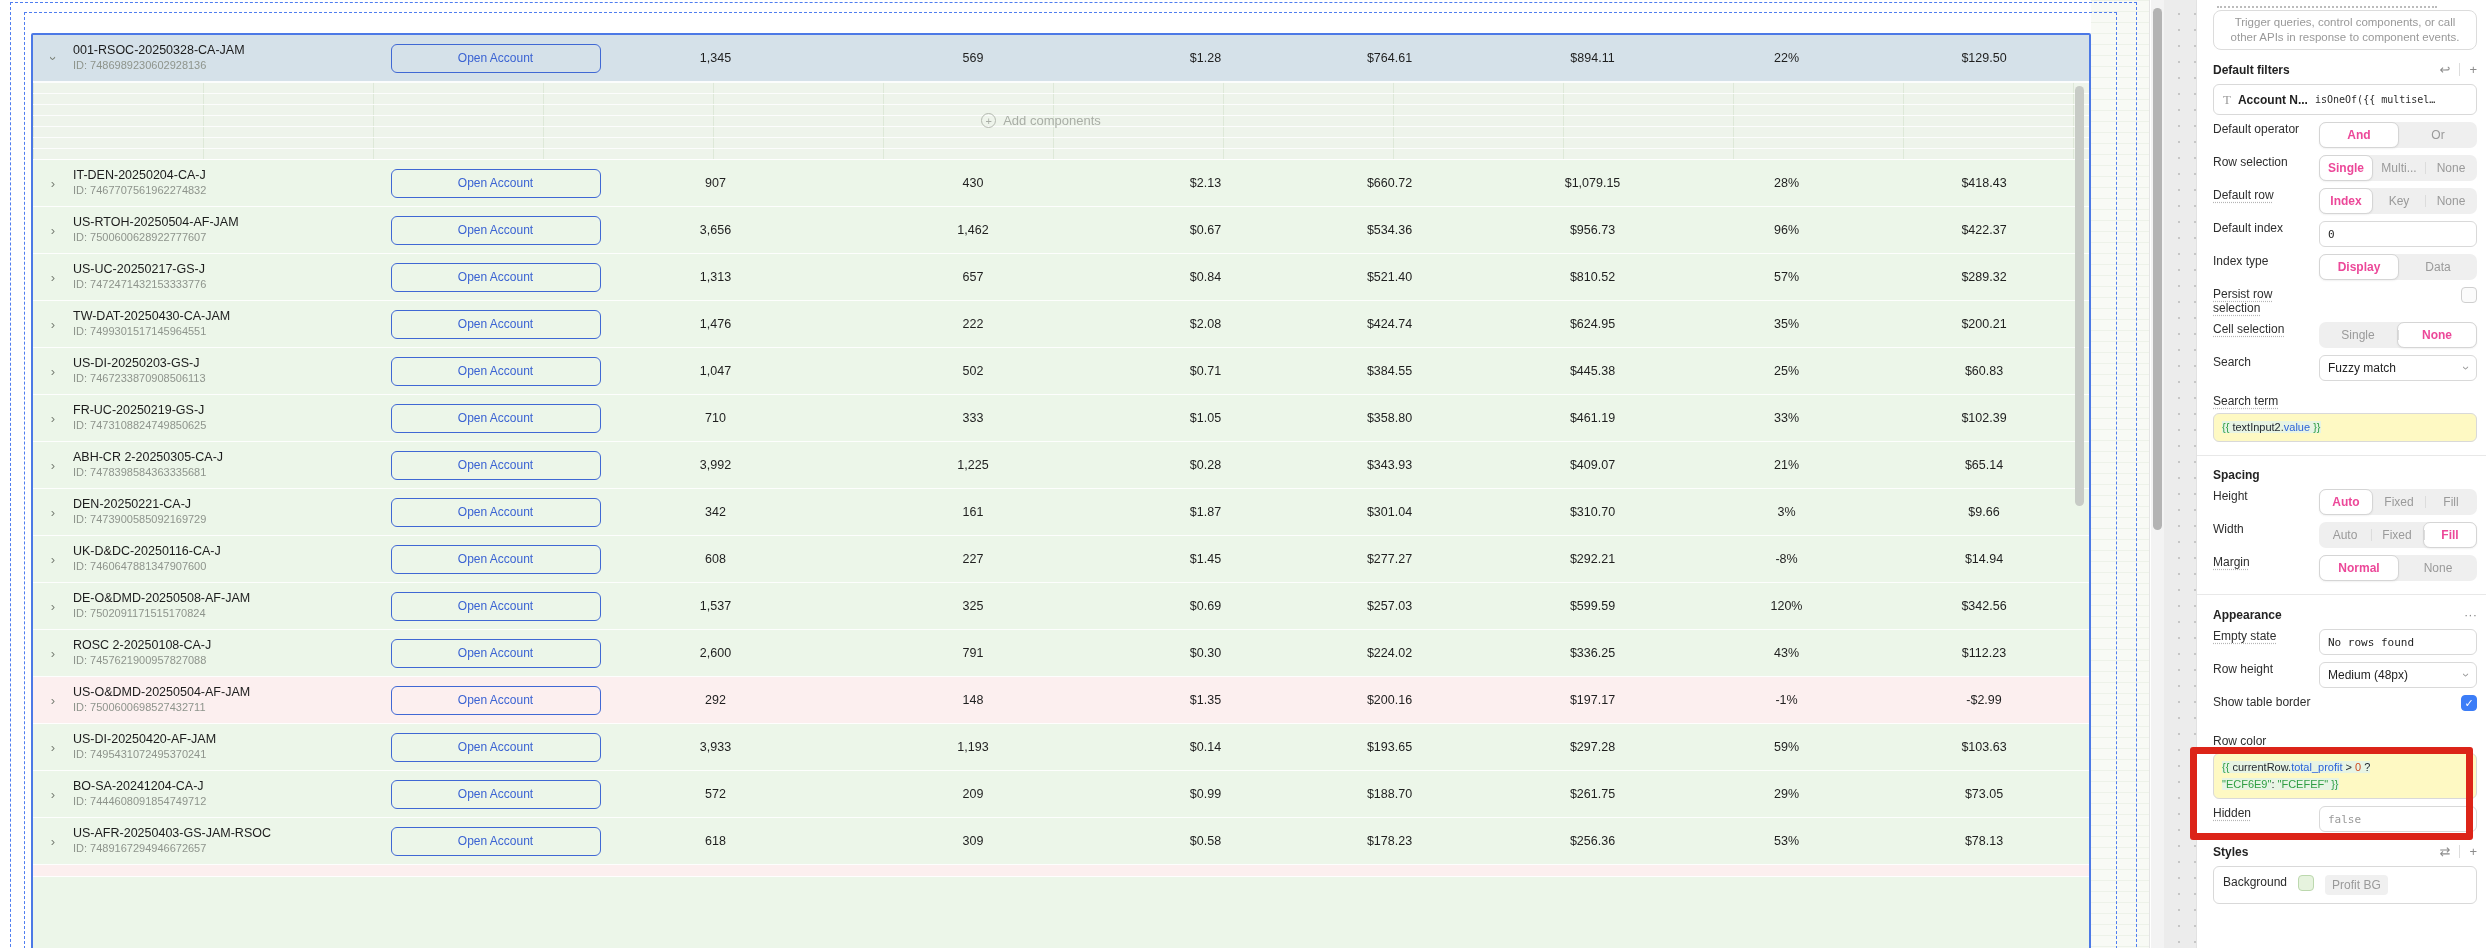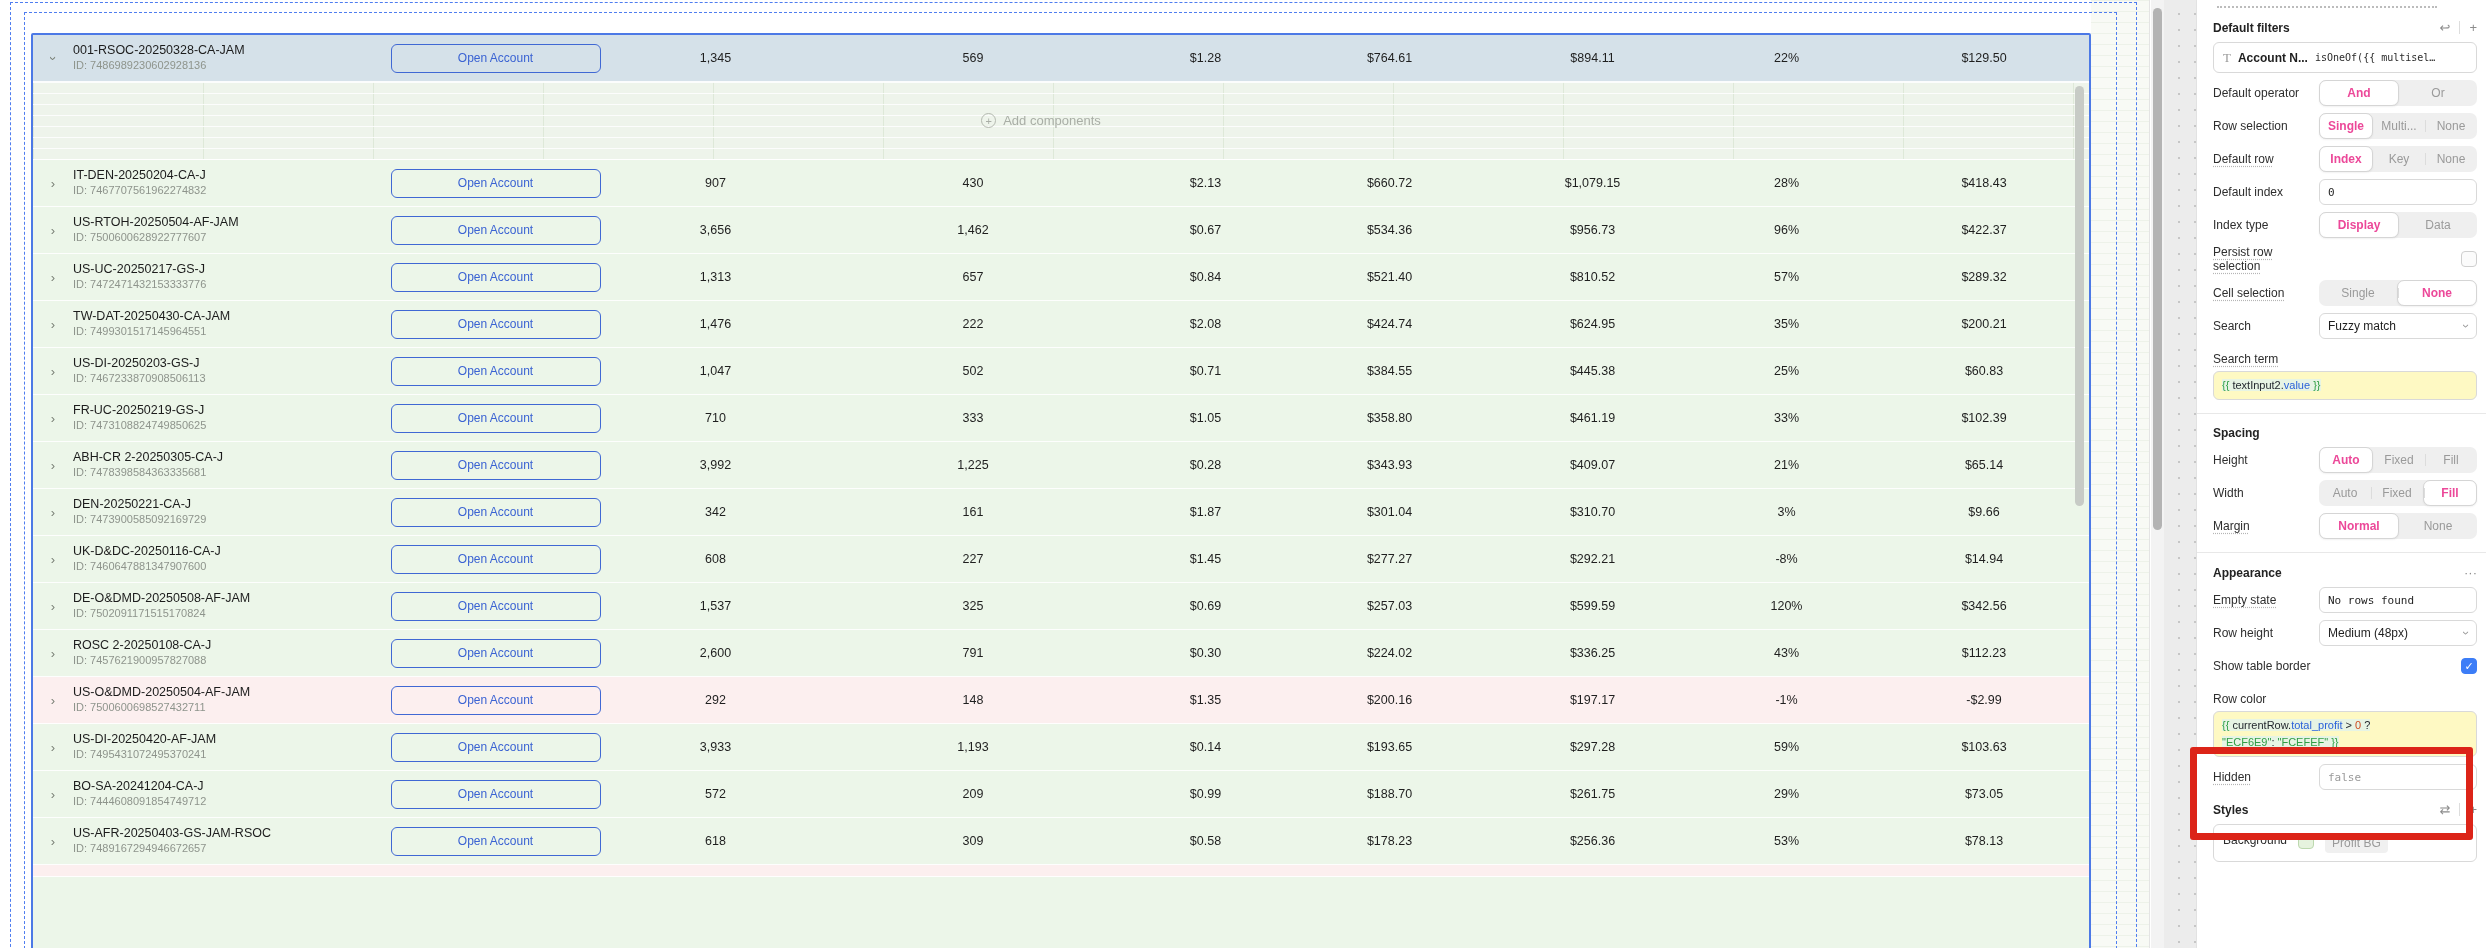--- a/index.html
+++ b/index.html
@@ -83,21 +83,21 @@
   .p-icons { margin-left:auto; display:flex; align-items:center; gap:9px; color:#8c8c8c; font-size:13px; font-weight:normal; }
   .p-icons .vdiv { width:1px; height:13px; background:#ddd; }
   .p-icons .ic { cursor:pointer; }
   #filter-chip {
     border:1px solid #d9d9d9; border-radius:6px; height:31px; margin-top:7px;
     display:flex; align-items:center; padding:0 9px; gap:7px; cursor:pointer; overflow:hidden; white-space:nowrap;
   }
   .t-ico { color:#9a9a9a; font-family:"Liberation Serif", serif; font-size:13px; }
   .chip-name { font-weight:bold; font-size:12px; color:#1f1f1f; }
   .chip-expr { font-size:10px; color:#2b2b2b; }
-  .p-row { display:flex; align-items:center; margin-top:7px; min-height:26px; }
+  .p-row { display:flex; margin-top:7px; min-height:26px; }
   .p-row .lbl { flex:0 0 106px; color:#2e2e2e; padding-right:4px; }
   .lbl.dotted, .code-label.dotted { text-decoration:underline dotted #b5b5b5; text-underline-offset:3px; }
   .ctrl { flex:1; }
   .seg { display:flex; background:#efefef; border-radius:7px; height:26px; }
   .seg .opt {
     flex:1; display:flex; align-items:center; justify-content:center;
     color:#9a9a9a; position:relative; cursor:pointer; white-space:nowrap; overflow:hidden;
   }
   .seg .opt + .opt::before { content:""; position:absolute; left:0; top:7px; bottom:7px; width:1px; background:#dcdcdc; }
   .seg .opt.active {
@@ -431,20 +431,21 @@
         <div class="num">53%</div>
         <div class="num">$78.13</div>
       </div>
       <div class="trow tgrid negative sliver"></div>
     </div>
   <div id="table-scroll-thumb"></div>
 </div>
 
 <div id="panel">
   <div id="panel-dotted-top"></div>
+  <div id="event-tooltip">Trigger queries, control components, or call other APIs in response to component events.</div>
   <div id="panel-rows">
       <div class="p-sect">
         <span>Default filters</span>
         <div class="p-icons">
           <span class="ic">↩</span>
           <span class="vdiv"></span>
           <span class="ic">+</span>
         </div>
       </div>
       <div id="filter-chip">

